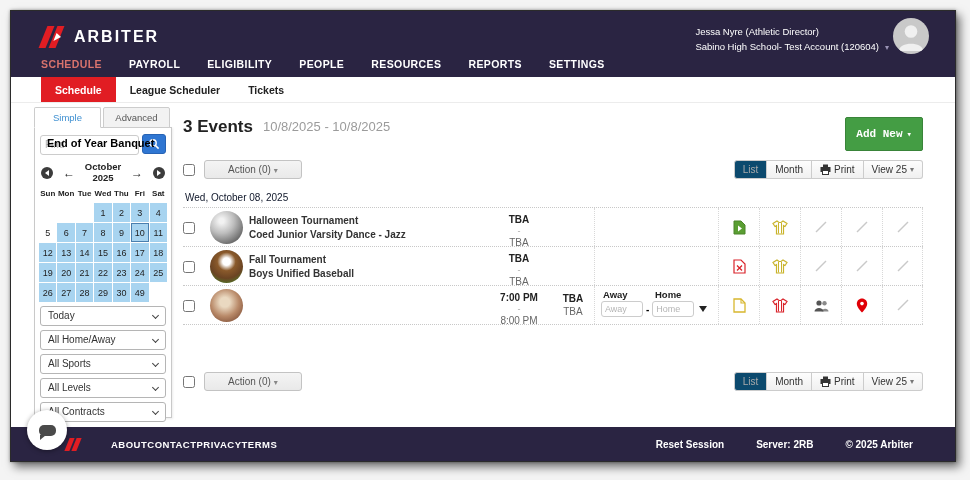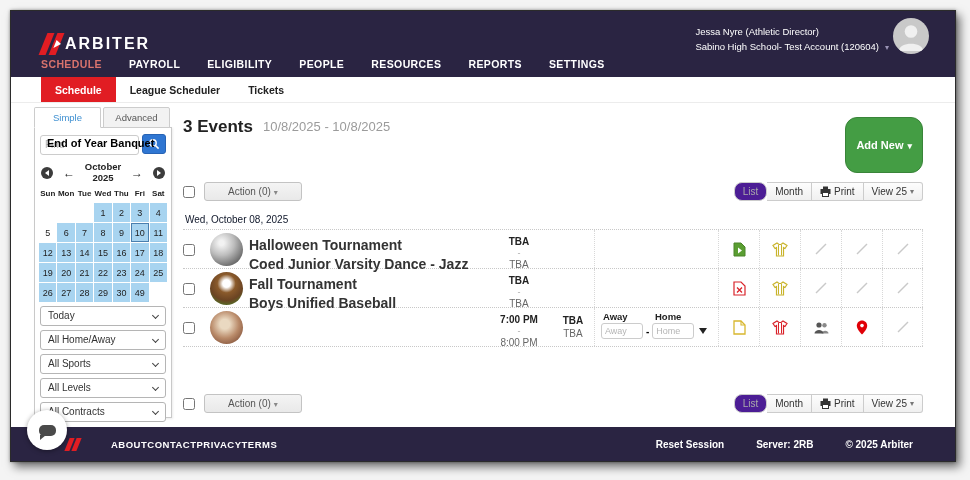--- a/index.html
+++ b/index.html
@@ -2,21 +2,21 @@
 <html><head>
 <meta charset="utf-8">
 <style>
   * { box-sizing: border-box; margin: 0; padding: 0; }
   html,body { width:970px; height:480px; background:#f4f4f4; font-family:"Liberation Sans",sans-serif; overflow:hidden; }
   #frame { position:absolute; left:10px; top:10px; width:946px; height:452px; background:#fff;
            border:1px solid #2b2b2b; box-shadow:4px 5px 9px rgba(0,0,0,.55), 0 0 3px rgba(0,0,0,.35); overflow:hidden; }
 
   
   .app-header { height:66px; background:#2a2442; position:relative; }
-  .logo { position:absolute; left:30px; top:22px; display:flex; align-items:center; }
+  .logo { position:absolute; left:30px; top:15px; display:flex; align-items:center; gap:9px; }
   .logo-slashes { width:24px; height:22px; position:relative; }
   .slash { position:absolute; width:7px; height:22px; background:#e11d23; transform:skewX(-22deg); }
   .slash.s1 { left:2px; } .slash.s2 { left:12px; }
   .logo-notch { position:absolute; left:14px; top:7px; width:0; height:0;
                 border-top:4px solid transparent; border-bottom:4px solid transparent; border-left:6px solid #fff; transform:skewX(-22deg); }
   .brand { color:#fff; font-weight:bold; font-size:16px; letter-spacing:2px; }
   .main-nav { position:absolute; left:30px; bottom:7px; display:flex; gap:27px; }
   .nav-item { color:#fff; font-size:10.5px; font-weight:bold; letter-spacing:.4px; cursor:pointer; }
   .nav-item.active { color:#d9736d; }
   .user-block { position:absolute; right:76px; top:13px; color:#fff; font-size:9.5px; line-height:1.6; }
@@ -56,44 +56,44 @@
   .cal-cell.selected { border-color:#4a7fae; }
   .filters { padding:4px 5px 0 5px; }
   .filter-box { position:relative; height:20px; border:1px solid #b5b5b5; border-radius:3px; margin-bottom:4px; font-size:10px; color:#333; line-height:18px; padding:0 18px 0 7px; background:#fff; cursor:pointer; }
   .filter-chevron { position:absolute; right:7px; top:6px; width:5px; height:5px; border-right:1.4px solid #444; border-bottom:1.4px solid #444; transform:rotate(45deg); }
 
   
   .main { position:absolute; left:172px; top:8px; width:740px; }
   .title-row { display:flex; align-items:flex-start; margin-top:6px; }
   .page-title { font-size:17px; font-weight:bold; color:#222; }
   .date-range { font-size:13px; color:#9b9b9b; margin-left:10px; margin-top:2px; }
-  .add-new { margin-left:auto; background:#449d44; border:1px solid #398439; color:#fff; font-size:11px; font-weight:bold; border-radius:12px; padding:21px 10px; cursor:pointer; }
+  .add-new { margin-left:auto; background:#449d44; border:1px solid #398439; color:#fff; font-size:11px; font-weight:bold; border-radius:2px; padding:10px 10px; cursor:pointer;font-family:Liberation Mono, monospace; }
   .add-new .caret { font-size:9px; margin-left:4px; }
   .controls-row { display:flex; align-items:center; margin-top:9px; }
   .controls-row.bottom { margin-top:47px; }
   input[type=checkbox] { width:12px; height:12px; accent-color:#fff; cursor:pointer; }
   .action-btn { margin-left:9px; background:linear-gradient(#f4f4f4,#e9e9e9); border:1px solid #c3c3c3; padding:3px 23px; font-size:10px; color:#555; border-radius:3px; cursor:pointer; }
   .action-btn .caret { font-size:8px; color:#888; margin-left:3px; }
   .btn-group { margin-left:auto; display:flex; }
   .vbtn { padding:3px 8px; border:1px solid #ccc; border-left:none; font-size:10px; color:#333; background:linear-gradient(#fdfdfd,#f0f0f0); cursor:pointer; display:flex; align-items:center; gap:3px; }
   .vbtn:first-child { border-left:1px solid #ccc; border-radius:3px 0 0 3px; }
   .vbtn:last-child { border-radius:0 3px 3px 0; }
-  .vbtn.disabled { color:#aaa; background:#4c1d95; cursor:default;border-radius:8px; }
+  .vbtn.disabled { color:#aaa; background:#0c4a6e; cursor:default; }
   .vbtn .caret { font-size:8px; color:#777; }
   .day-header { font-size:10px; color:#0f172a; margin:13px 0 4px 2px; }
 
   .event-table { border-top:1px dotted #c8c8c8; }
   .event-row { display:flex; border-bottom:1px dotted #c8c8c8; height:39px; background:#fff; }
   .c-check { width:20px; padding-top:12px; }
   .c-icon { width:46px; display:flex; align-items:center; justify-content:center; }
   .sport-circle { width:33px; height:33px; border-radius:50%; }
   .sport-dance    { background:radial-gradient(circle at 35% 30%, #f2f2f2 8%, #bdbdbd 40%, #6f6f6f 75%, #4a4a4a); }
   .sport-baseball { background:radial-gradient(circle at 50% 35%, #ffffff 14%, #8a5a2b 34%, #6b4423 62%, #4e7a28 88%); }
   .sport-football { background:radial-gradient(circle at 45% 40%, #ead9c1 18%, #b98a69 52%, #7a4a33 90%); }
-  .c-title { flex:1; padding-top:6px; font-size:14px; line-height:1.35; }
+  .c-title { flex:1; padding-top:6px; font-size:10px; line-height:1.35; }
   .evt-title { font-weight:bold; color:#333; }
   .evt-sub { font-weight:bold; color:#333; }
   .evt-sub.plain { font-weight:normal; color:#555; }
   .c-time { width:66px; text-align:center; font-size:10px; padding-top:6px; line-height:1.2; }
   .time-a { font-weight:bold; color:#222; }
   .time-sep { color:#aaa; font-size:9px; }
   .time-b { color:#666; }
   .c-tba { width:42px; text-align:center; font-size:10px; padding-top:6px; line-height:1.3; }
   .c-score { width:124px; border-left:1px dotted #d8d8d8; padding:3px 4px 0 6px; }
   .score-labels { display:flex; font-size:9.5px; font-weight:bold; color:#222; }

